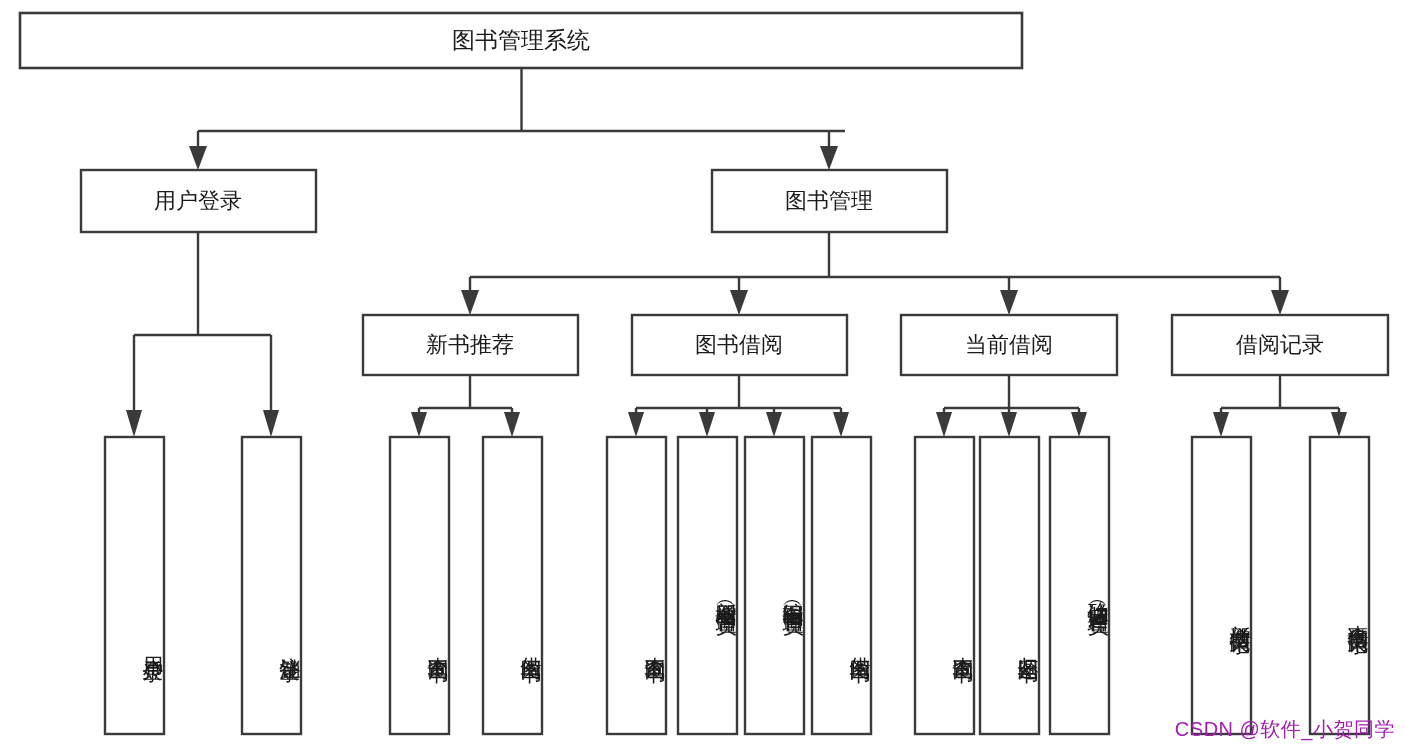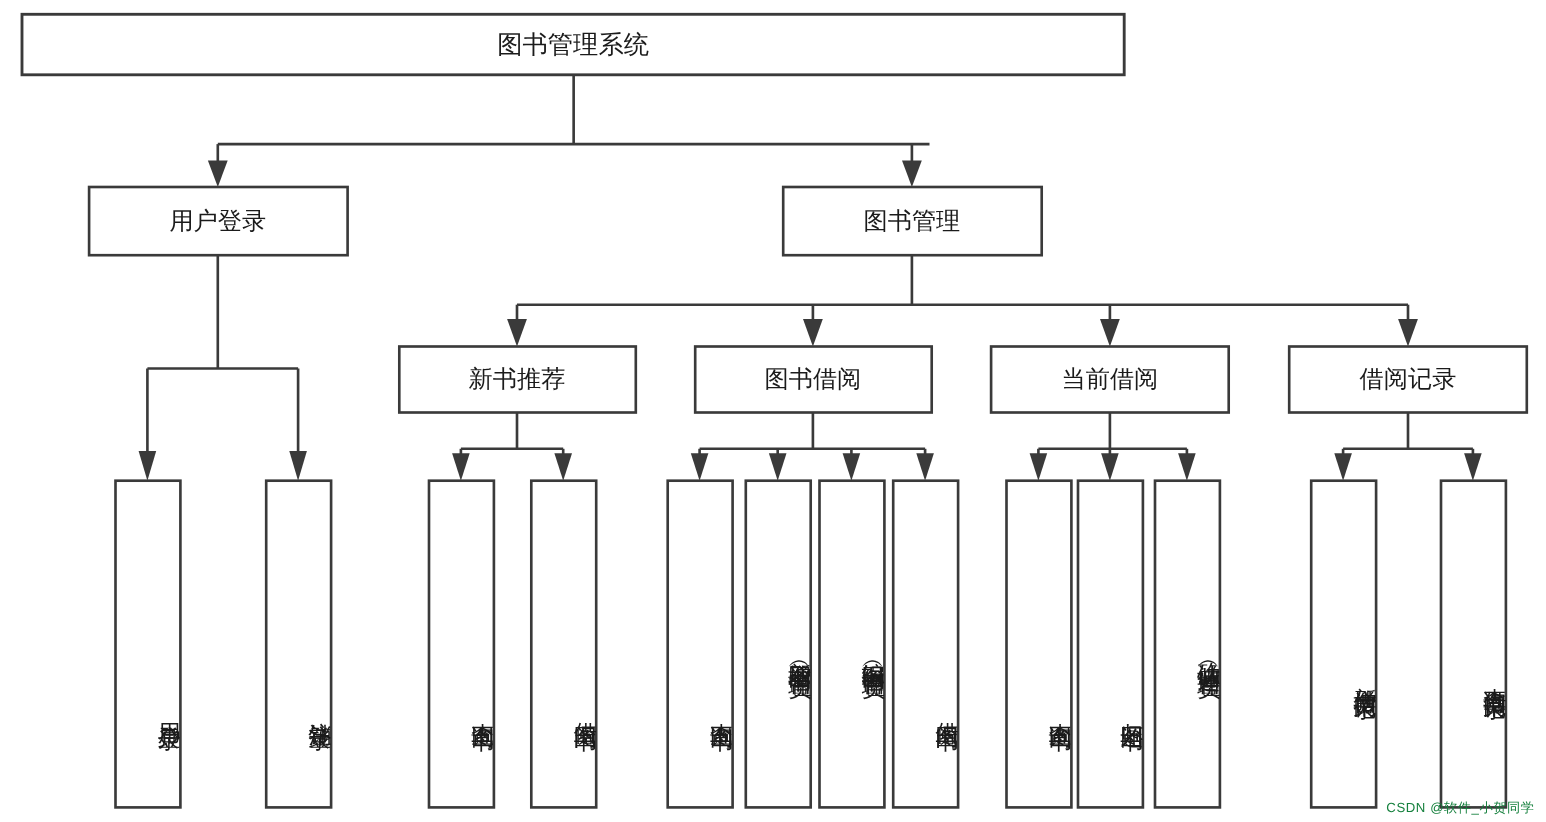--- a/index.html
+++ b/index.html
@@ -70,22 +70,22 @@
     align-items: flex-start;
     justify-content: center;
     white-space: nowrap;
     pointer-events: none;
   }
   .watermark {
     position: absolute;
     right: 10px;
     bottom: 4px;
     font-family: "Liberation Sans", "DejaVu Sans", sans-serif;
-    font-size: 12px;
-    color: #15803d;
+    font-size: 20px;
+    color: #a21caf;
     letter-spacing: 0.5px;
     white-space: nowrap;
   }
 </style>
 </head>
 <body>
 
 <div id="stage">
 
   <svg id="diagram" viewBox="0 0 1405 747">

